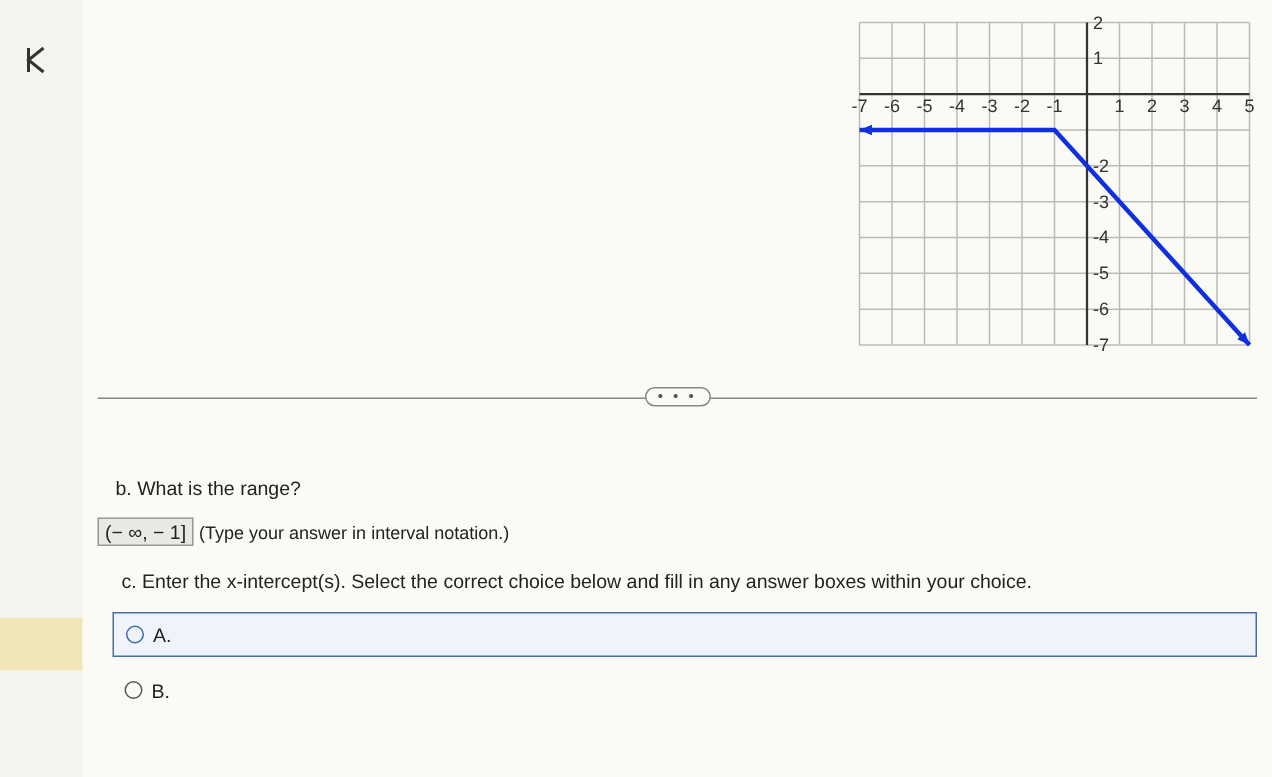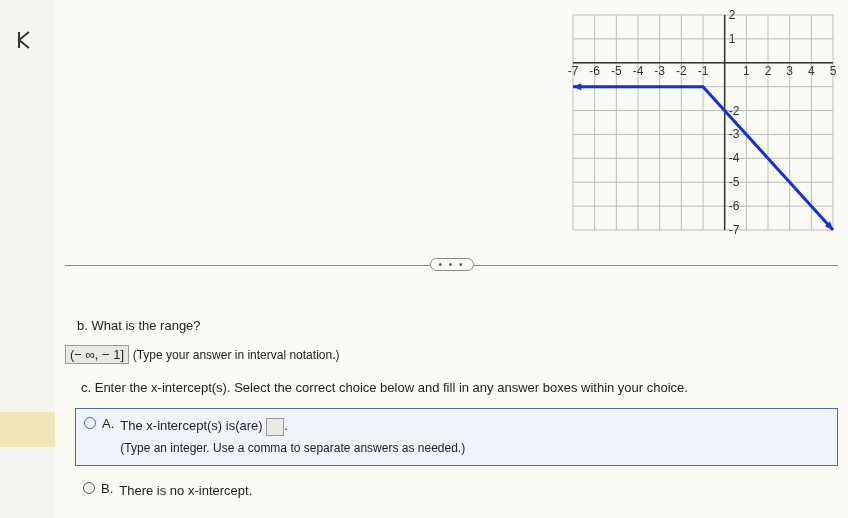--- a/index.html
+++ b/index.html
@@ -226,26 +226,20 @@
     <span class="answer-box">(− ∞, − 1]</span>
     <span class="hint">(Type your answer in interval notation.)</span>
   </div>
 
   <div class="question-c">c. Enter the x-intercept(s). Select the correct choice below and fill in any answer boxes within your choice.</div>
 
   <div class="choice-container">
     <div class="choice-a">
       <div class="radio selected"></div>
       <div class="choice-label">A.</div>
-      <div class="choice-body">
-        <span>The x-intercept(s) is(are)</span>
-        <span class="input-box"></span><span>.</span><br>
-        <span class="hint">(Type an integer. Use a comma to separate answers as needed.)</span>
-      </div>
     </div>
     <div class="choice-b">
       <div class="radio"></div>
       <div class="choice-label">B.</div>
-      <div class="choice-body">There is no x-intercept.</div>
     </div>
   </div>
 
 </div>
 
 </body></html>

